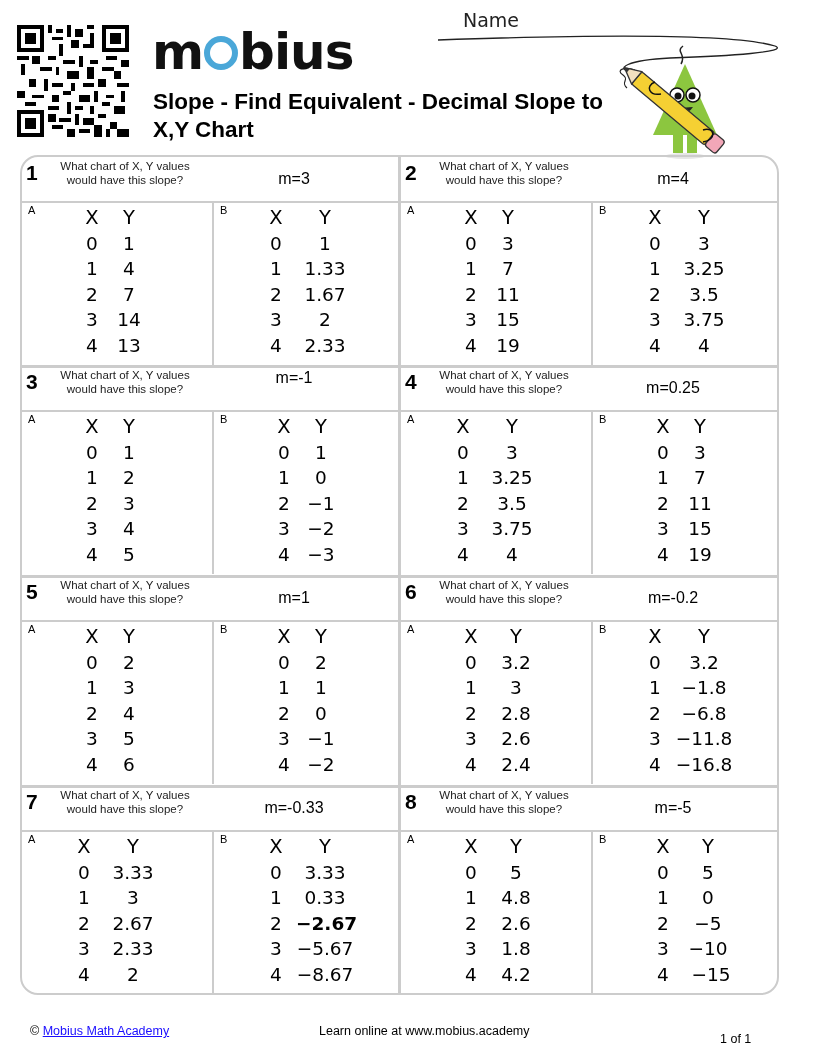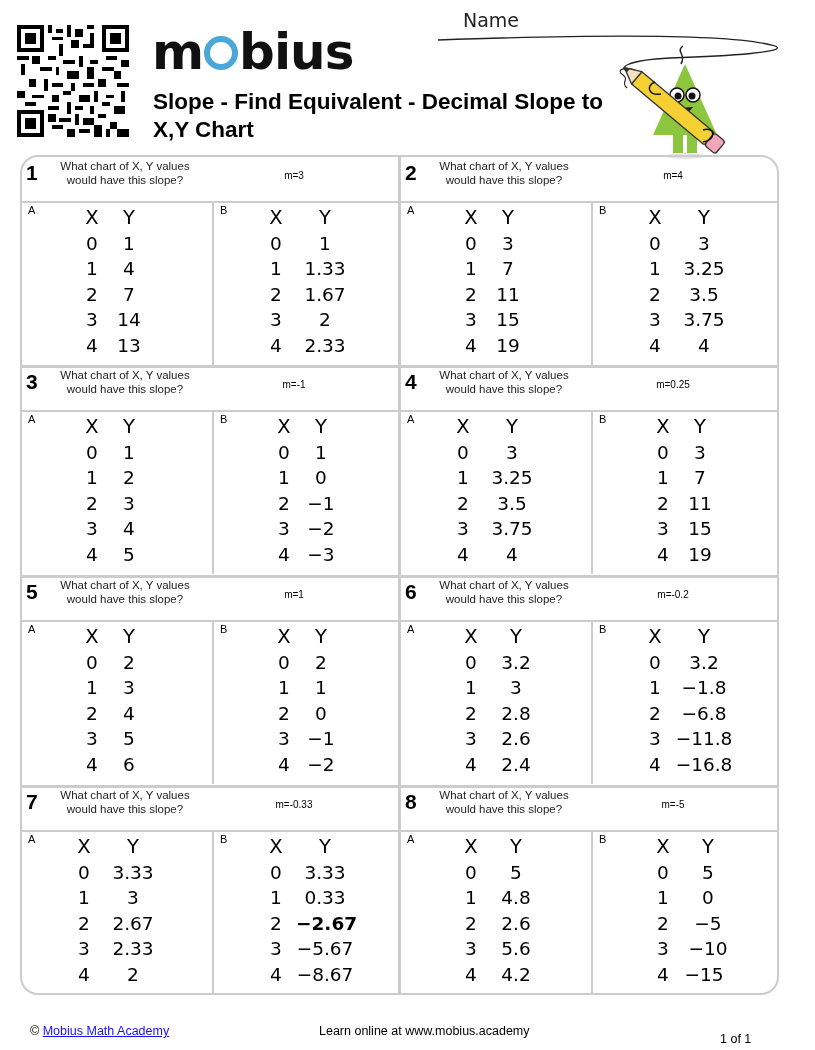--- a/index.html
+++ b/index.html
@@ -14,21 +14,21 @@
 
   .grid { position:absolute; left:20px; top:155px; width:759px; height:840px; border:2px solid #cccccc; border-radius:18px; box-sizing:border-box; overflow:hidden; }
   .cell { position:absolute; box-sizing:border-box; }
   .vline { position:absolute; background:#cccccc; width:3px; }
   .hline { position:absolute; background:#cccccc; height:3px; }
   .thin-h { position:absolute; background:#cccccc; height:2px; }
   .thin-v { position:absolute; background:#cccccc; width:2px; }
 
   .pnum { position:absolute; font-weight:bold; font-size:21px; }
   .prompt { position:absolute; width:130px; text-align:center; font-size:11.5px; line-height:14px; color:#222; }
-  .slope { position:absolute; font-size:10px; text-align:center; width:120px; }
+  .slope { position:absolute; font-size:16px; text-align:center; width:120px; }
   .choice-letter { position:absolute; font-size:11px; }
   .tbl { position:absolute; font-family:"DejaVu Sans", sans-serif; font-size:18.5px; line-height:25.5px; }
   .tbl .row { display:flex; }
   .tbl .x { width:24px; text-align:center; }
   .tbl .y { text-align:center; }
   .tbl .hdr { font-size:19.5px; }
 
   .footer { position:absolute; top:1024px; font-size:12.5px; }
   .footer a { color:#1a0dff; text-decoration:underline; }
 </style>
@@ -271,21 +271,21 @@
         </div>
         <div class="row">
           <span class="x">4</span>
           <span class="y" style="width:58px;margin-left:8px;">4</span>
         </div>
       </div>
     </div>
     <div class="cell" style="left:0px;top:209px;width:378px;height:208px;">
       <div class="pnum" style="left:4px;top:4px;">3</div>
       <div class="prompt" style="left:38px;top:2px;">What chart of X, Y values would have this slope?</div>
-      <div class="slope" style="left:212px;top:13px;">m=-1</div>
+      <div class="slope" style="left:212px;top:3px;">m=-1</div>
       <div class="thin-h" style="left:0;top:44px;width:380px;"></div>
       <div class="thin-v" style="left:190px;top:44px;height:164px;"></div>
       <div class="choice" style="position:absolute;left:0px;top:46px;width:188px;height:162px;cursor:pointer;">
         <div class="choice-letter" style="left:6px;top:1px;">A</div>
       </div>
       <div class="tbl" style="left:58px;top:48px;">
         <div class="row hdr">
           <span class="x">X</span>
           <span class="y" style="width:34px;margin-left:8px;">Y</span>
         </div>
@@ -621,21 +621,21 @@
         <div class="row">
           <span class="x">1</span>
           <span class="y" style="width:50px;margin-left:8px;">4.8</span>
         </div>
         <div class="row">
           <span class="x">2</span>
           <span class="y" style="width:50px;margin-left:8px;">2.6</span>
         </div>
         <div class="row">
           <span class="x">3</span>
-          <span class="y" style="width:50px;margin-left:8px;">5.6</span>
+          <span class="y" style="width:50px;margin-left:8px;">1.8</span>
         </div>
         <div class="row">
           <span class="x">4</span>
           <span class="y" style="width:50px;margin-left:8px;">4.2</span>
         </div>
       </div>
       <div class="choice" style="position:absolute;left:192px;top:46px;width:188px;height:162px;cursor:pointer;">
         <div class="choice-letter" style="left:6px;top:1px;">B</div>
       </div>
       <div class="tbl" style="left:250px;top:48px;">
@@ -654,21 +654,21 @@
         <div class="row">
           <span class="x">2</span>
           <span class="y" style="width:50px;margin-left:8px;">−5</span>
         </div>
         <div class="row">
           <span class="x">3</span>
           <span class="y" style="width:50px;margin-left:8px;">−10</span>
         </div>
         <div class="row">
           <span class="x">4</span>
-          <span class="y" style="width:50px;margin-left:4px;">−15</span>
+          <span class="y" style="width:50px;margin-left:11px;">−15</span>
         </div>
       </div>
     </div>
   </div>
 
 <div class="footer" style="left:30px;">
   <span>©</span>
   <a href="#">Mobius Math Academy</a>
 </div>
 <div class="footer" style="left:319px;">Learn online at www.mobius.academy</div>

